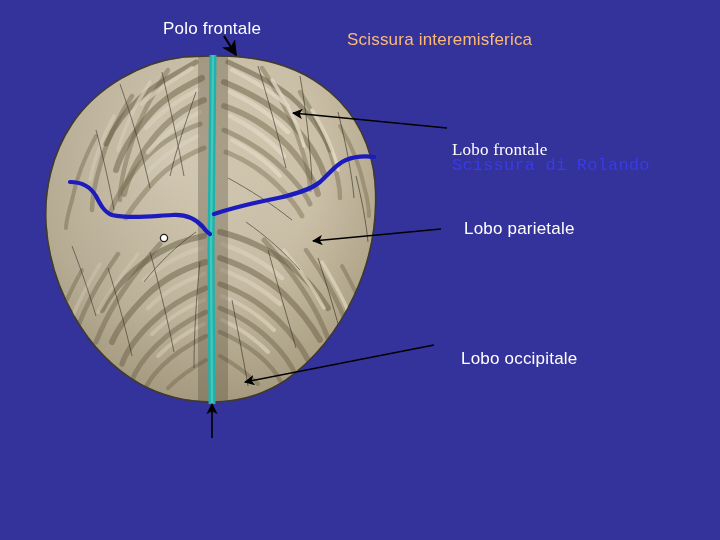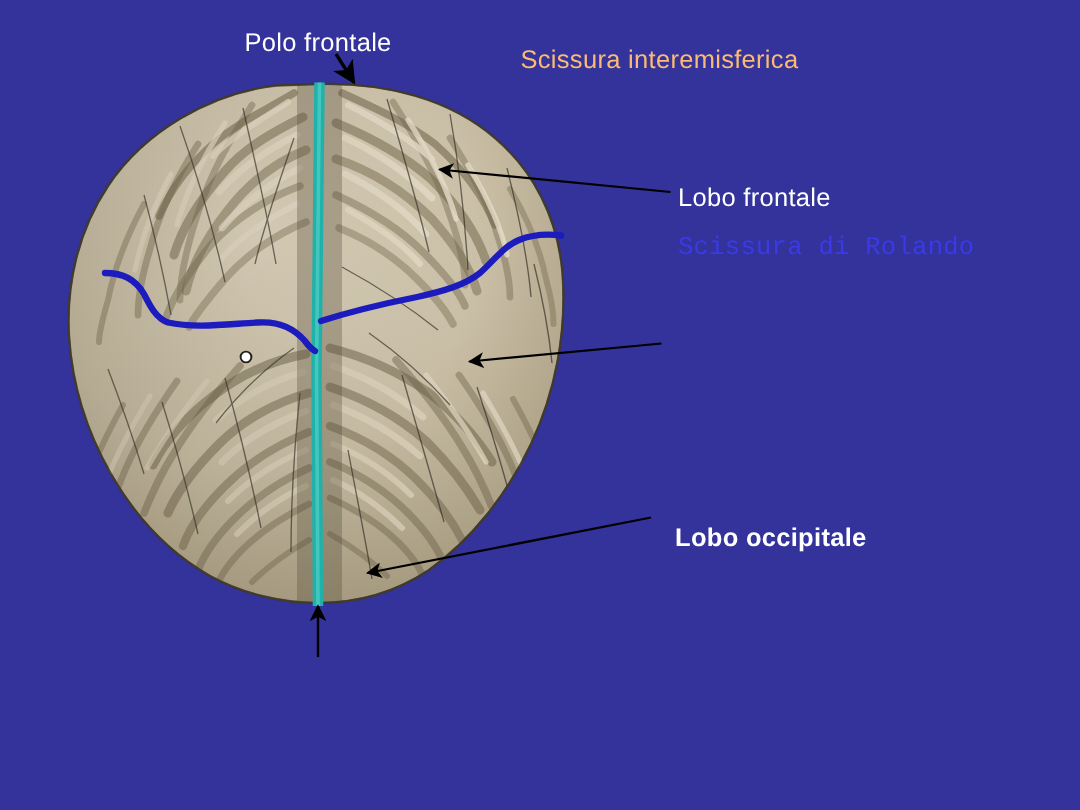--- a/index.html
+++ b/index.html
@@ -35,24 +35,24 @@
     font-size: 17px;
     line-height: 1;
     letter-spacing: 0.2px;
   }
   .label-white { color: #FFFFFF; }
   .label-teal  { color: #fdba74; }
   .label-blue  { color: #3A3AE8; font-family: Liberation Mono, monospace; }
 
   .lbl-polo-frontale      { left: 163px; top: 20px; }
   .lbl-scissura-inter     { left: 347px; top: 31px; }
-  .lbl-lobo-frontale      { left: 452px; top: 123px; }
+  .lbl-lobo-frontale      { left: 452px; top: 141px; font-family: Liberation Serif, serif; }
   .lbl-scissura-rolando   { left: 452px; top: 157px; }
   .lbl-lobo-parietale     { left: 464px; top: 220px; }
-  .lbl-lobo-occipitale    { left: 450px; top: 350px; font-weight: bold; }
+  .lbl-lobo-occipitale    { left: 461px; top: 350px; }
   .lbl-polo-occipitale    { left: 140px; top: 446px; }
 </style>
 </head>
 <body>
 
 <div id="slide">
 
   <div class="bg-layer"></div>
 
   <svg class="figure-svg" viewBox="0 0 720 540">
@@ -273,17 +273,18 @@
   </svg>
 
   <div class="label label-white lbl-polo-frontale">Polo frontale</div>
 
   <div class="label label-teal lbl-scissura-inter">Scissura interemisferica</div>
 
   <div class="label label-white lbl-lobo-frontale">Lobo frontale</div>
 
   <div class="label label-blue lbl-scissura-rolando">Scissura di Rolando</div>
 
+  <div class="label label-white lbl-lobo-parietale">Lobo parietale</div>
 
   <div class="label label-white lbl-lobo-occipitale">Lobo occipitale</div>
 
 
 </div>
 
 </body></html>

